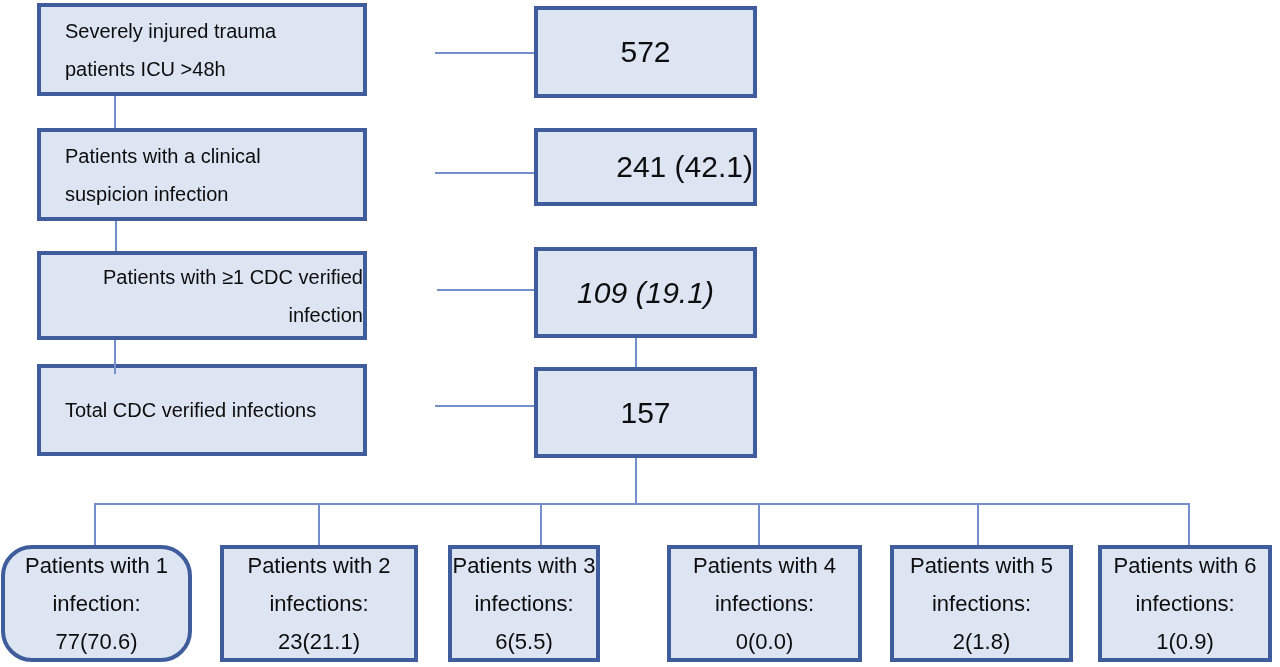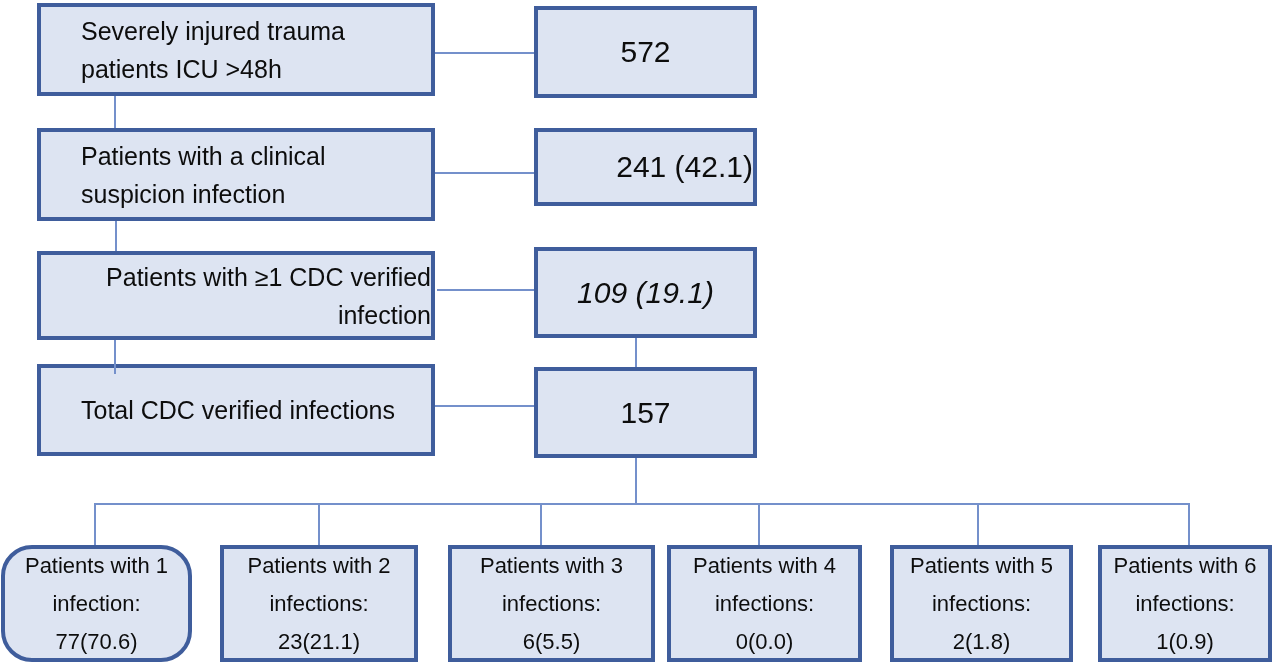--- a/index.html
+++ b/index.html
@@ -7,34 +7,34 @@
     position:relative;width:1280px;height:667px;background:#ffffff;
     font-family:"Liberation Sans","DejaVu Sans",sans-serif;
     color:#0d0d0d;overflow:hidden;
   }
   .box{
     position:absolute;box-sizing:border-box;
     background:var(--box-fill,#dde4f2);
     border:4px solid var(--box-border,#3f5d9c);
     display:flex;flex-direction:column;justify-content:center;
   }
-  .lbox{left:37px;width:398px;padding-left:40px;font-size:25px;line-height:38px;text-align:left;}
+  .lbox{left:37px;width:330px;padding-left:24px;font-size:20px;line-height:38px;text-align:left;}
   .nbox{left:534px;width:223px;font-size:30px;text-align:center;}
   .leaf{top:545px;height:117px;font-size:22px;line-height:38px;text-align:center;}
   .r1{top:3px;height:93px;}
   .r2{top:128px;height:93px;}
   .r3{top:251px;height:89px;align-items:flex-end;}
   .r4{top:364px;height:92px;}
   .n1{top:6px;height:92px;}
   .n2{top:128px;height:78px;text-align:right;}
   .n3{top:247px;height:91px;font-style:italic;}
   .n4{top:367px;height:91px;}
   .l1{left:1px;width:191px;border-radius:31px;}
   .l2{left:220px;width:198px;}
-  .l3{left:448px;width:207px;}
+  .l3{left:448px;width:152px;}
   .l4{left:667px;width:195px;}
   .l5{left:890px;width:183px;}
   .l6{left:1098px;width:174px;}
   .vline,.hline{position:absolute;background:var(--connector,#7490cb);}
   .vline{width:2px;}
   .hline{height:2px;}
   .cv1{left:114px;top:96px;height:32px;}
   .cv2{left:115px;top:221px;height:30px;}
   .cv3{left:114px;top:340px;height:34px;}   
   .ch1{left:435px;top:52px;width:99px;}

